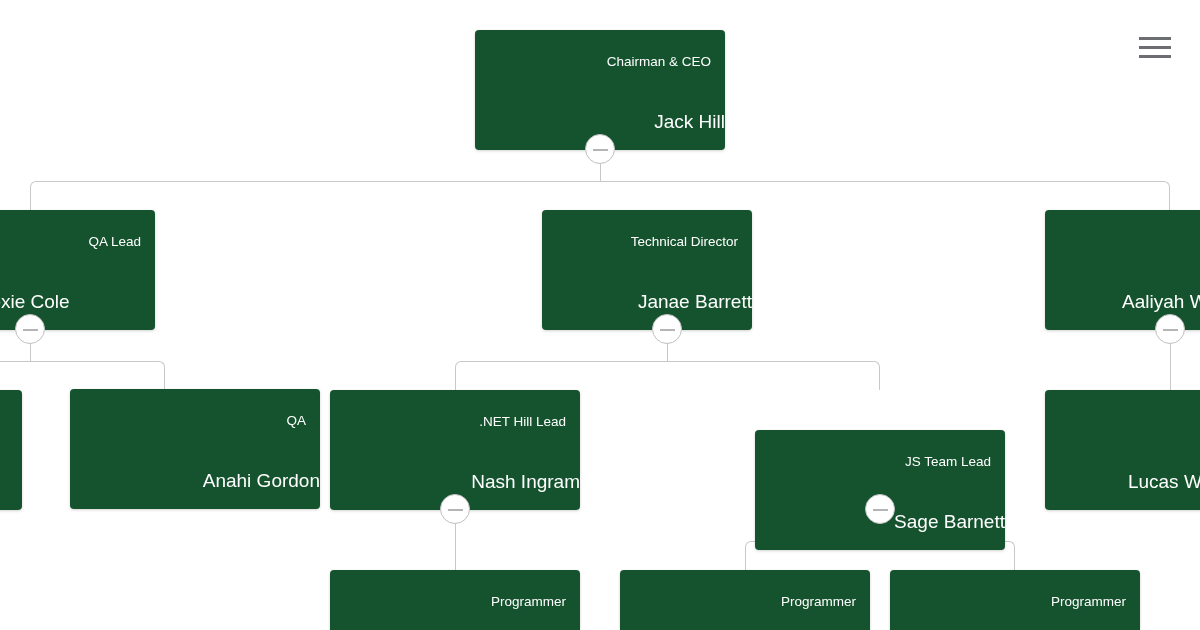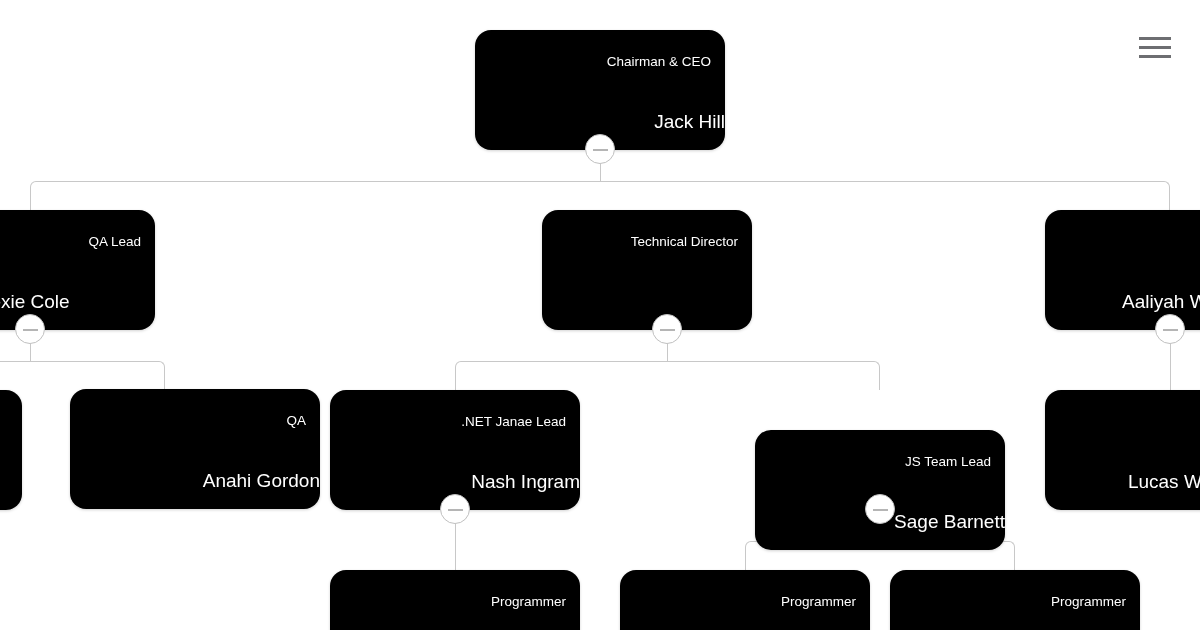--- a/index.html
+++ b/index.html
@@ -49,22 +49,22 @@
     border: 1px solid #c8c8c8;
     border-bottom: none;
     border-top-left-radius: 6px;
     border-top-right-radius: 6px;
     background: transparent;
   }
 
   
   .node {
     position: absolute;
-    background: #000000;
-    border-radius: 16px;
+    background: #14532d;
+    border-radius: 4px;
     box-shadow: 0 1px 3px rgba(0,0,0,0.18);
     color: #ffffff;
     overflow: hidden;
     cursor: pointer;
     text-decoration: underline;
   }
   .node .title {
     position: absolute;
     right: 14px;
     top: 24px;
@@ -146,41 +146,42 @@
   <div class="toggle" style="left:600px; top:149px;"></div>
 
   <div class="node clip-left" style="left:-95px; top:210px; width:250px; height:120px;">
     <div class="title">QA Lead</div>
     <div class="name">exie Cole</div>
   </div>
   <div class="toggle" style="left:30px; top:329px;"></div>
 
   <div class="node" style="left:542px; top:210px; width:210px; height:120px;">
     <div class="title">Technical Director</div>
+    <div class="name">Janae Barrett</div>
   </div>
   <div class="toggle" style="left:667px; top:329px;"></div>
 
   <div class="node clip-right" style="left:1045px; top:210px; width:250px; height:120px;">
     <div class="title"></div>
     <div class="name">Aaliyah We</div>
   </div>
   <div class="toggle" style="left:1170px; top:329px;"></div>
 
   <div class="node clip-left" style="left:-228px; top:390px; width:250px; height:120px;">
     <div class="title"></div>
     <div class="name"></div>
   </div>
 
   <div class="node" style="left:40px; top:389px; width:250px; height:120px;margin-left:30px;">
     <div class="title">QA</div>
     <div class="name">Anahi Gordon</div>
   </div>
 
   <div class="node" style="left:330px; top:390px; width:250px; height:120px;">
-    <div class="title">.NET Janae Lead</div>
+    <div class="title">.NET Hill Lead</div>
     <div class="name">Nash Ingram</div>
   </div>
   <div class="toggle" style="left:455px; top:509px;"></div>
 
   <div class="node" style="left:755px; top:390px; width:250px; height:120px;margin-top:40px;">
     <div class="title">JS Team Lead</div>
     <div class="name">Sage Barnett</div>
   </div>
   <div class="toggle" style="left:880px; top:509px;"></div>
 

